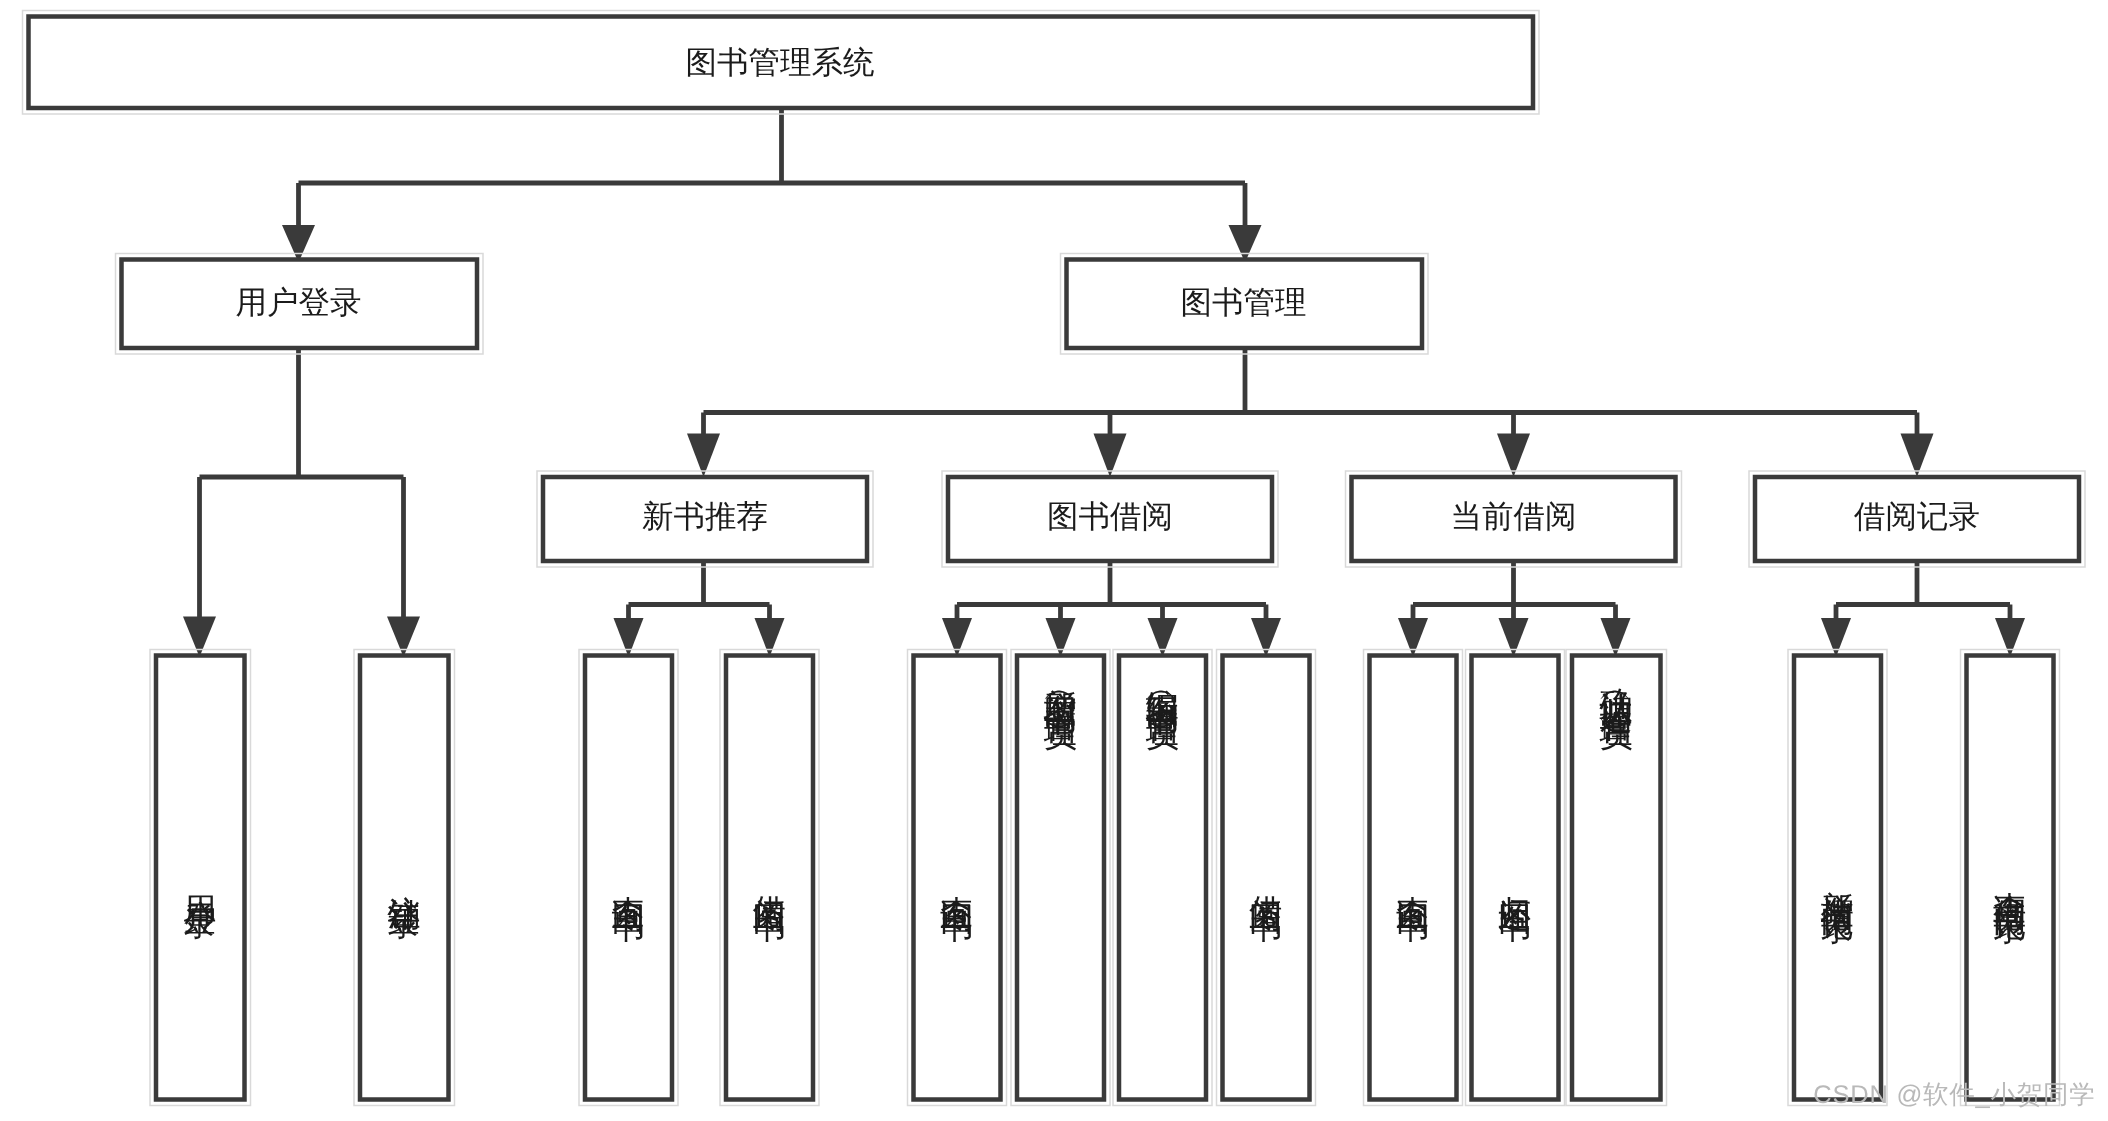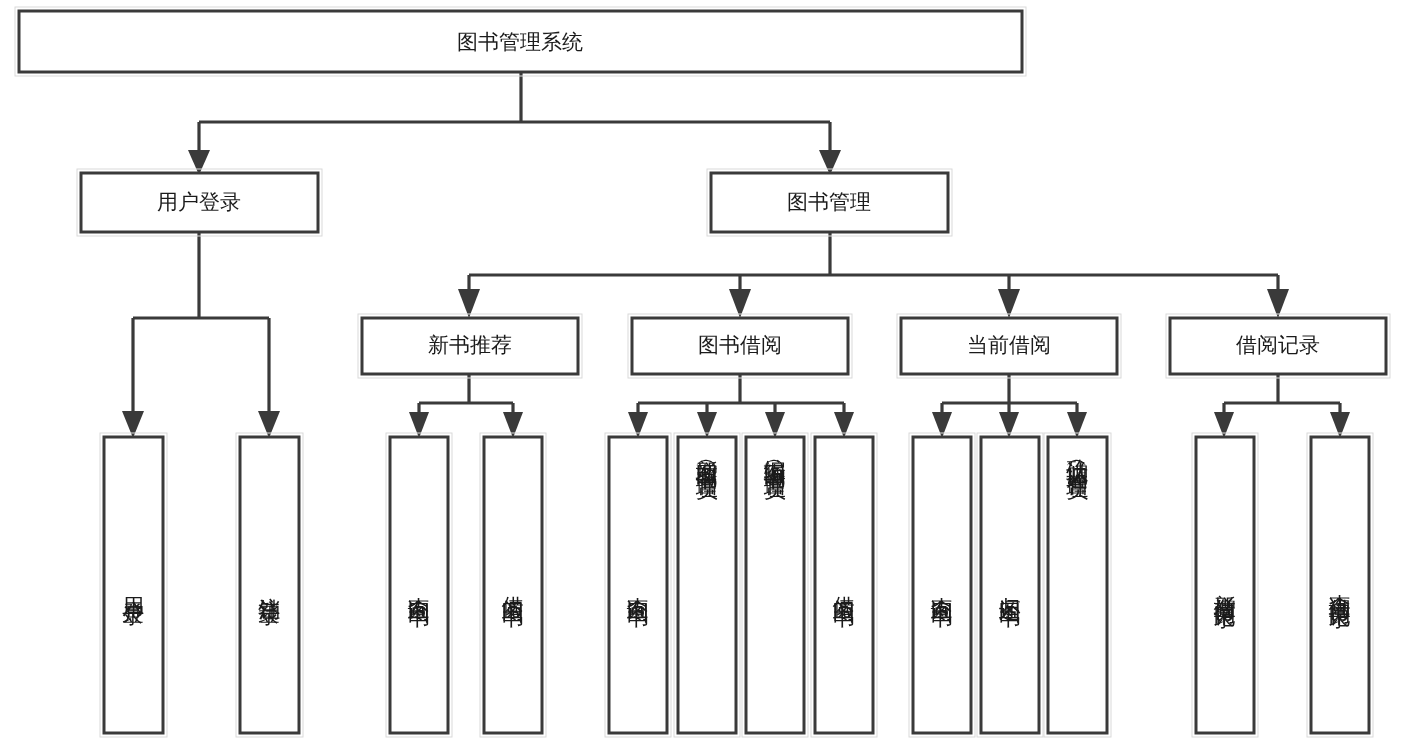--- a/index.html
+++ b/index.html
@@ -319,20 +319,21 @@
       <rect class="node-rect-outline" x="1307" y="433" width="66" height="304"></rect>
       <foreignObject x="1311" y="437" width="58" height="296">
         <div xmlns="http://www.w3.org/1999/xhtml" class="leaf-box">
           <span class="node-label-v">查询借阅记录</span>
         </div>
       </foreignObject>
     </g>
 
   </svg>
 
+  <div class="watermark">CSDN @软件_小贺同学</div>
 </div>
 
 <style>
   
   .leaf-box {
     width: 100%;
     height: 100%;
     display: flex;
     align-items: center;
     justify-content: center;

